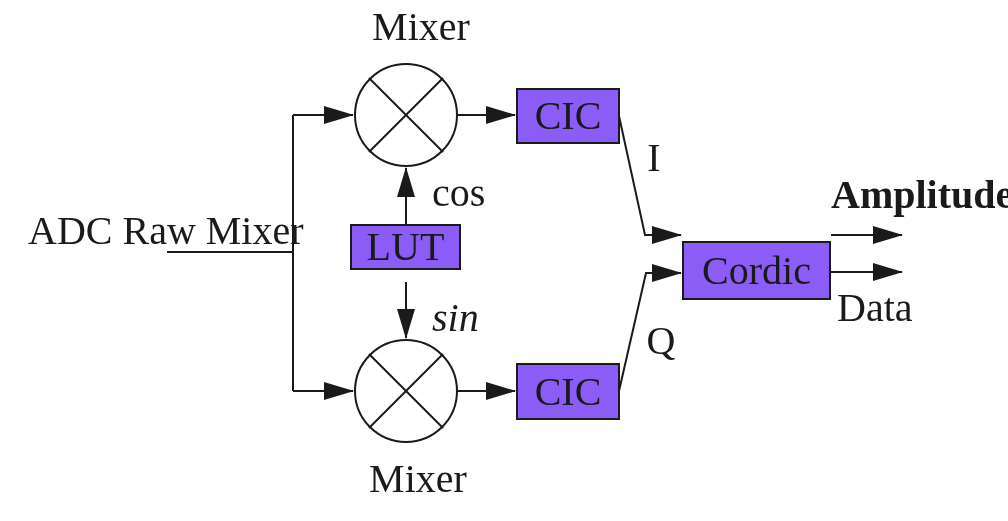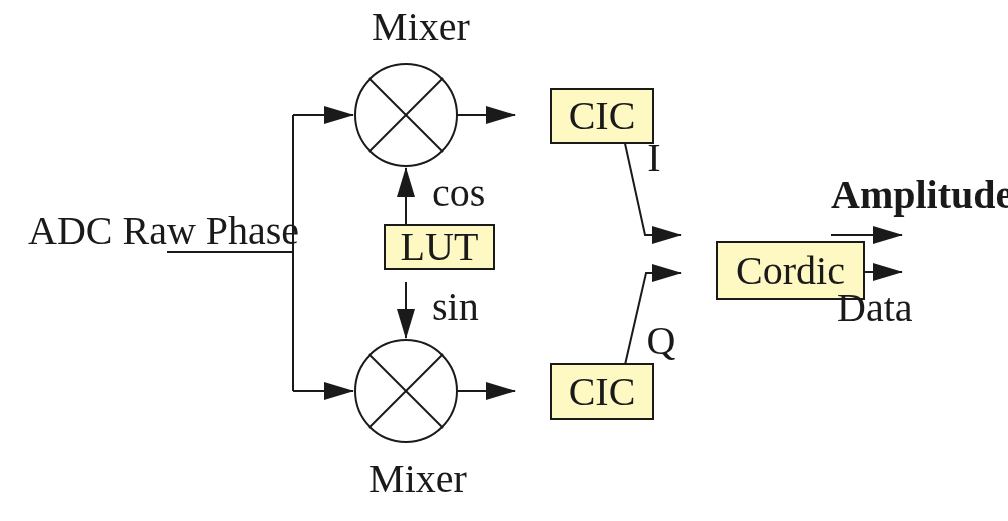--- a/index.html
+++ b/index.html
@@ -28,38 +28,37 @@
     white-space: nowrap;
     color: #1a1a1a;
   }
   .label.centered {
     transform: translateX(-50%);
   }
   .box {
     position: absolute;
     box-sizing: border-box;
     border: 2px solid #1a1a1a;
-    background: #fef9c3;
+    background: #8b5cf6;
     display: flex;
     align-items: center;
     justify-content: center;
     font-size: 40px;
     line-height: 1;
     color: #1a1a1a;
-    margin-left: 34px;
   }
   .box-lut    { left: 350px; top: 224px; width: 111px; height: 46px; }
   .box-cic-i  { left: 516px; top: 88px;  width: 104px; height: 56px; }
   .box-cic-q  { left: 516px; top: 363px; width: 104px; height: 57px; }
   .box-cordic { left: 682px; top: 241px; width: 149px; height: 59px; }
 
   .lbl-mixer-top    { left: 421px; top: 7px;   }
   .lbl-adc          { left: 28px;  top: 211px; }
   .lbl-cos          { left: 432px; top: 173px; }
-  .lbl-sin          { left: 432px; top: 287px; }
+  .lbl-sin          { left: 432px; top: 298px; font-style: italic; }
   .lbl-i            { left: 654px; top: 138px; }
   .lbl-q            { left: 661px; top: 321px; }
   .lbl-amplitude    { left: 831px; top: 175px; font-weight: bold; }
   .lbl-phase        { left: 837px; top: 288px; }
   .lbl-mixer-bottom { left: 418px; top: 459px; }
 </style>
 </head>
 <body>
 
 <div class="stage">
@@ -113,21 +112,21 @@
     <span>CIC</span>
   </div>
   <div class="box box-cic-q">
     <span>CIC</span>
   </div>
   <div class="box box-cordic">
     <span>Cordic</span>
   </div>
 
   <div class="label centered lbl-mixer-top">Mixer</div>
-  <div class="label lbl-adc">ADC Raw Phase</div>
+  <div class="label lbl-adc">ADC Raw Mixer</div>
   <div class="label lbl-cos">cos</div>
   <div class="label lbl-sin">sin</div>
   <div class="label centered lbl-i">I</div>
   <div class="label centered lbl-q">Q</div>
   <div class="label lbl-amplitude">Amplitude</div>
   <div class="label lbl-phase">Data</div>
   <div class="label centered lbl-mixer-bottom">Mixer</div>
 
 </div>
 

